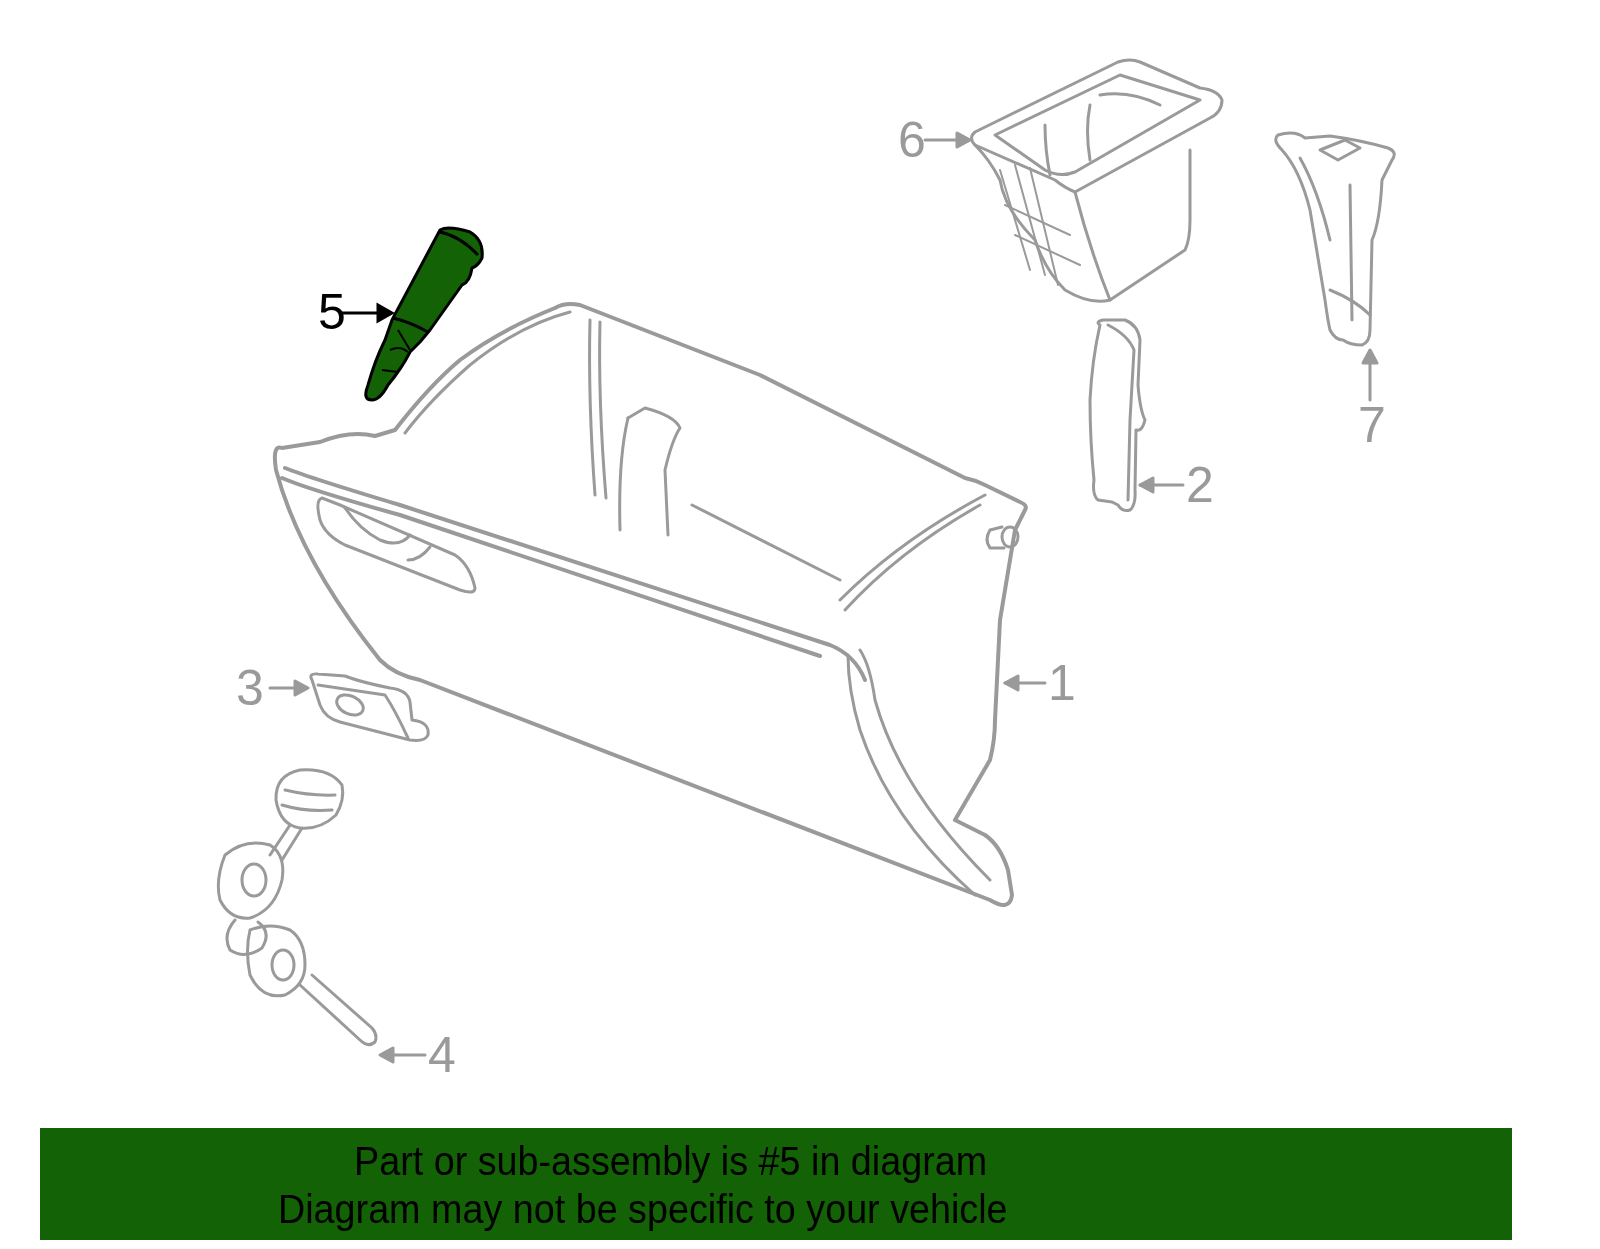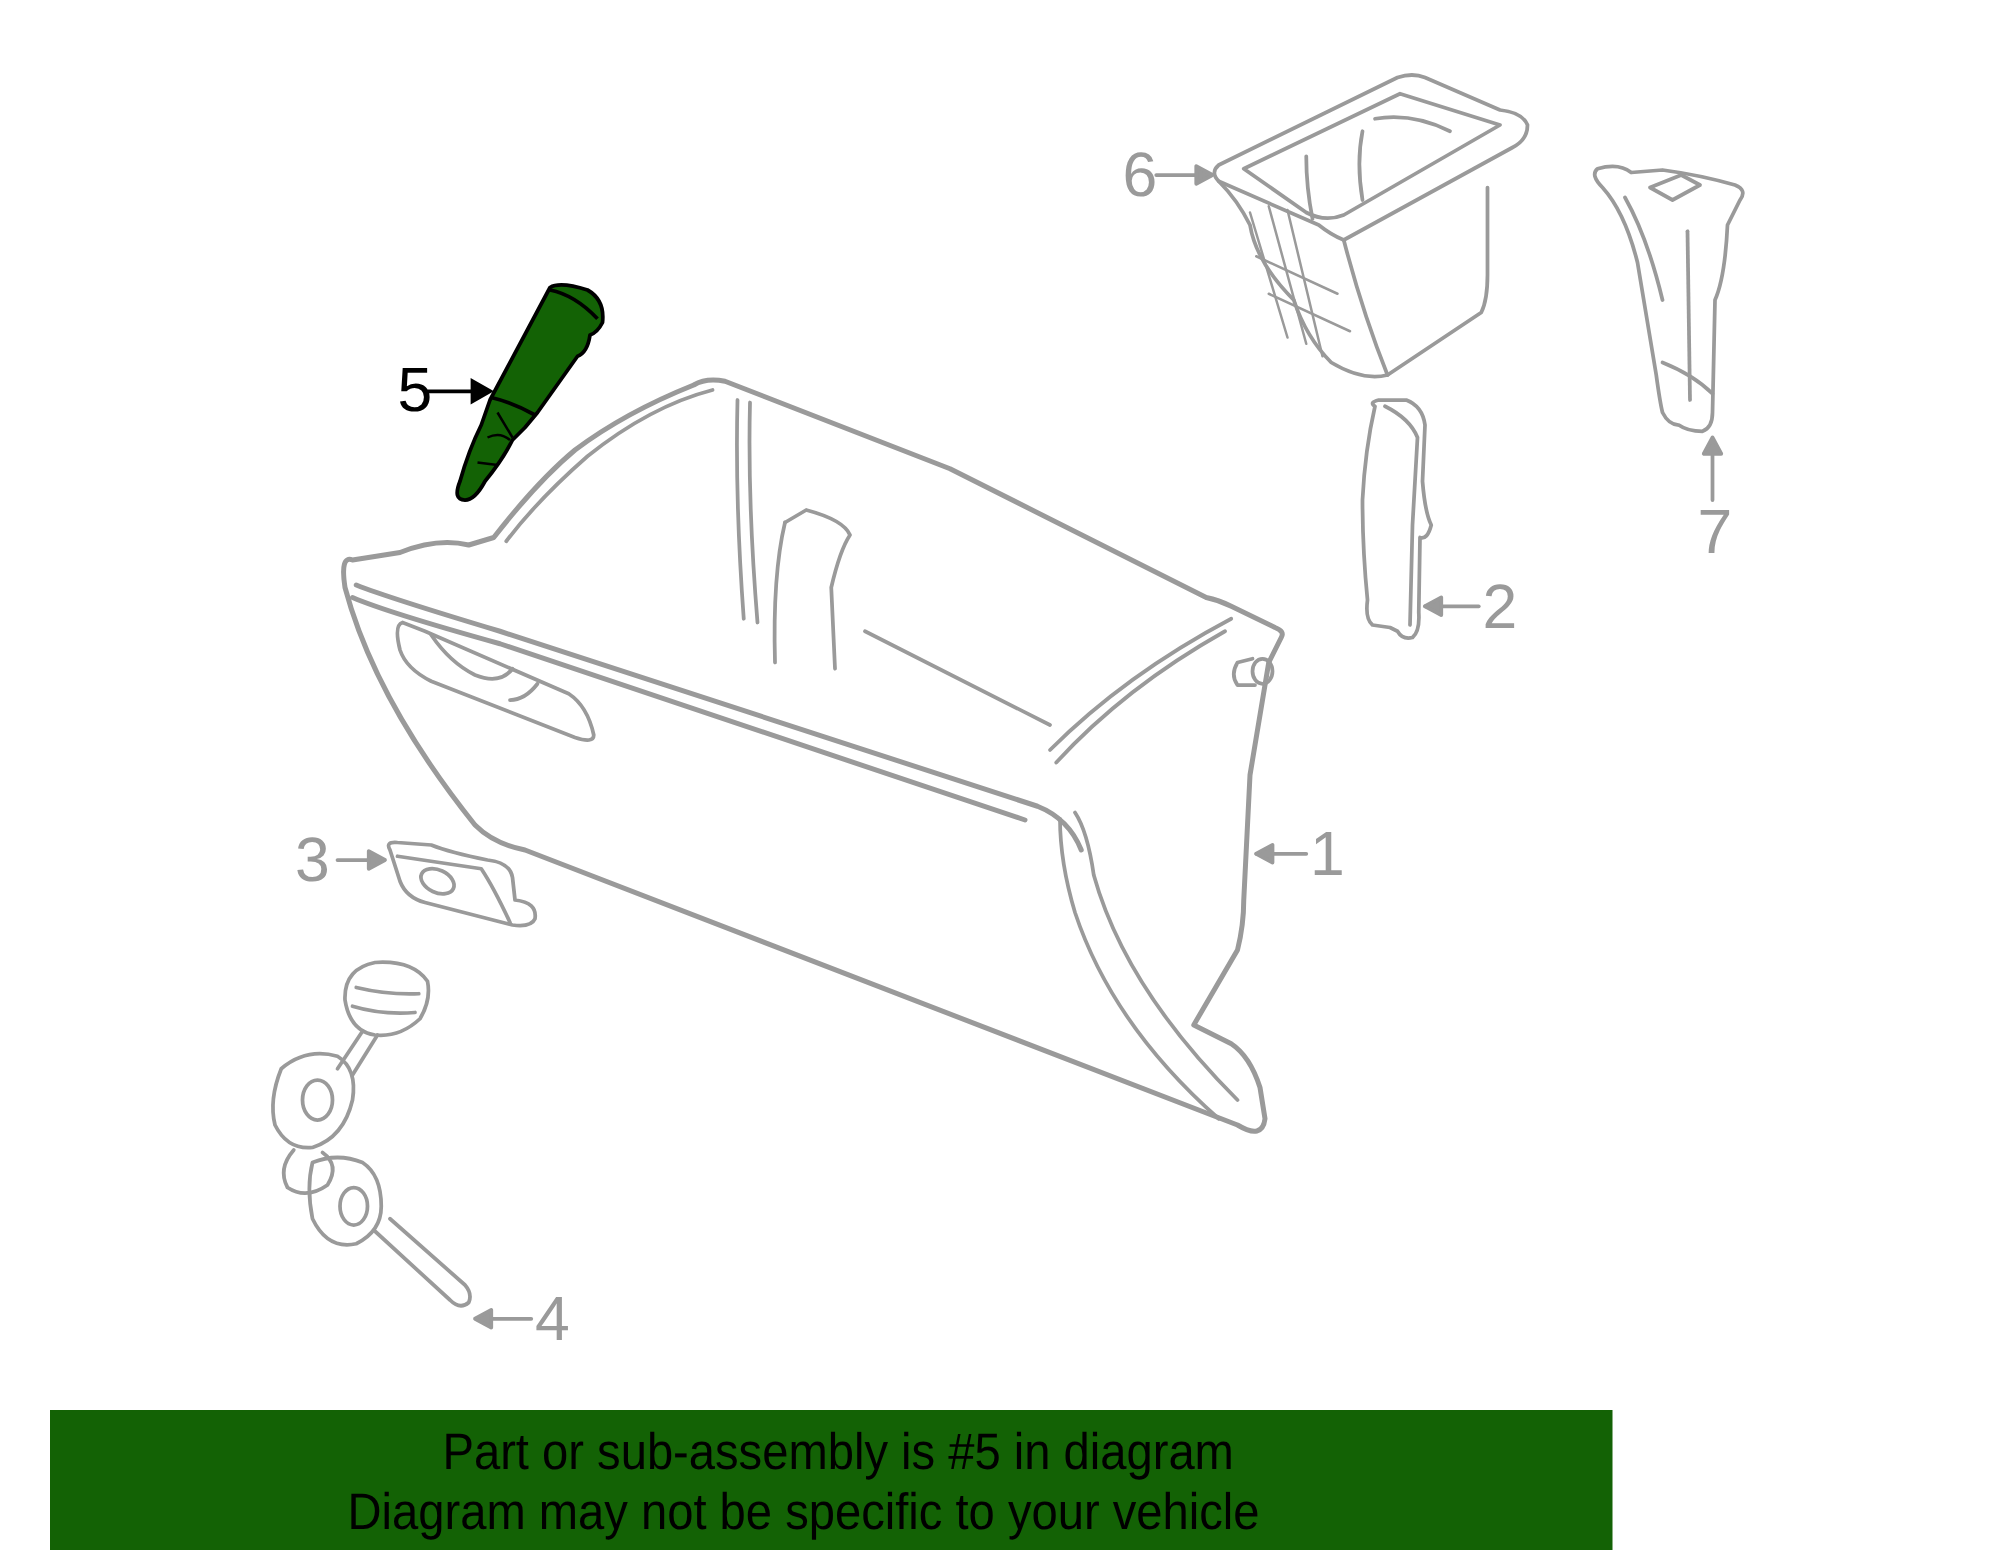--- a/index.html
+++ b/index.html
@@ -1,20 +1,20 @@
 <!DOCTYPE html>
 <html><head>
 <meta charset="utf-8">
 <style>
   html, body { margin: 0; padding: 0; background: #ffffff; }
   body { width: 1600px; height: 1249px; position: relative; overflow: hidden; font-family: "Liberation Sans", sans-serif; }
   #diagram { position: absolute; left: 0; top: 0; width: 1600px; height: 1100px; }
   .callout { position: absolute; font-family: "Liberation Sans", sans-serif; font-size: 50px; line-height: 50px; color: #9a9a9a; }
   .callout.highlight { color: #000000; }
-  #banner { position: absolute; left: 40px; top: 1128px; width: 1250px; height: 112px; background: #136205; }
+  #banner { position: absolute; left: 40px; top: 1128px; width: 1472px; height: 112px; background: #136205; }
   #banner .line { position: absolute; left: 0; width: 1490px; text-align: left; font-family: "Liberation Sans", sans-serif; color: #000; font-size: 41px; line-height: 46px; transform: scaleX(0.92); transform-origin: 0 0; }
   #banner .l1 { top: 10px; left: 314px; }
   #banner .l2 { top: 58px; left: 238px; }
 </style>
 </head>
 <body>
 
 <svg id="diagram" viewBox="0 0 1600 1100" xmlns="http://www.w3.org/2000/svg">
   <g fill="none" stroke="#9a9a9a" stroke-width="4" stroke-linejoin="round" stroke-linecap="round">
 

